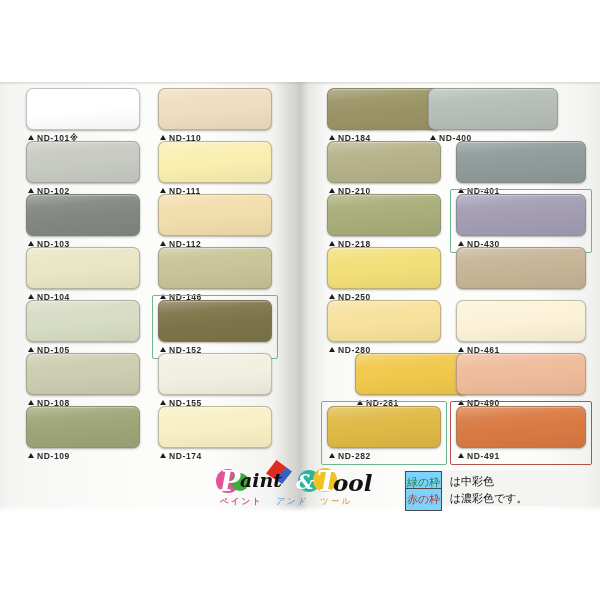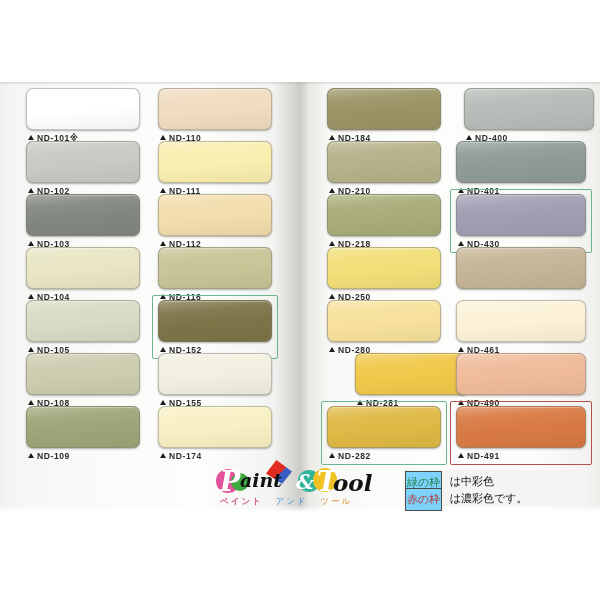--- a/index.html
+++ b/index.html
@@ -75,21 +75,21 @@
   .blob{position:absolute;border-radius:50%;}
   .ltr{
     position:absolute;font-family:"DejaVu Serif","Liberation Serif",serif;
     font-weight:bold;font-style:italic;color:#111;
   }
   #kana{
     position:absolute;left:6px;top:33px;width:158px;
     font-size:8.5px;letter-spacing:2px;white-space:nowrap;
     font-family:"DejaVu Sans",sans-serif;
   }
-  .k1{color:#d25a86;font-weight:bold;}.k2{color:#3f8fd4;}.k4{color:#d98b2b;}
+  .k1{color:#d25a86;font-weight:bold;}.k2{color:#3f8fd4;font-style:italic;}.k4{color:#d98b2b;}
 
   
   #legend{
     position:absolute;left:403px;top:470px;width:183px;height:36px;
     background:#f4f4f2;
     font-family:"DejaVu Sans",sans-serif;
   }
   .lgrow{position:absolute;left:2px;height:16px;white-space:nowrap;font-size:11px;color:#141414;}
   .lgbox{
     display:inline-block;padding:4px 1px;border:1px solid #4a4a4a;background:#7dd3fc;
@@ -166,21 +166,21 @@
       <div class="cell" style="left: 158px; top: 194px; width: 114px; height: 56px;">
         <div class="chip" style="width: 114px; height: 42px; background: rgb(242, 221, 172);">
           <div class="gloss"></div>
         </div>
         <div class="lbl" style="left: 2px; top: 45px;"><span class="tri"></span><span>ND-112</span></div>
       </div>
       <div class="cell" style="left: 158px; top: 247px; width: 114px; height: 56px;">
         <div class="chip" style="width: 114px; height: 42px; background: rgb(200, 196, 150);">
           <div class="gloss"></div>
         </div>
-        <div class="lbl" style="left: 2px; top: 45px;"><span class="tri"></span><span>ND-116</span></div>
+        <div class="lbl" style="left: 2px; top: 45px;"><span class="tri"></span><span>ND-146</span></div>
       </div>
       <div class="cell" style="left: 158px; top: 300px; width: 114px; height: 56px;">
         <div class="hl" style="left: -6px; top: -5px; width: 126px; height: 64px;"></div>
         <div class="chip" style="width: 114px; height: 42px; background: rgb(125, 116, 72);">
           <div class="gloss"></div>
         </div>
         <div class="lbl" style="left: 2px; top: 45px;"><span class="tri"></span><span>ND-152</span></div>
       </div>
       <div class="cell" style="left: 158px; top: 353px; width: 114px; height: 56px;">
         <div class="chip" style="width: 114px; height: 42px; background: rgb(241, 240, 224);">
@@ -230,21 +230,21 @@
         </div>
         <div class="lbl" style="left: 2px; top: 45px;"><span class="tri"></span><span>ND-281</span></div>
       </div>
       <div class="cell" style="left: 327px; top: 406px; width: 114px; height: 56px;">
         <div class="hl" style="left: -6px; top: -5px; width: 126px; height: 64px;"></div>
         <div class="chip" style="width: 114px; height: 42px; background: rgb(223, 185, 69);">
           <div class="gloss"></div>
         </div>
         <div class="lbl" style="left: 2px; top: 45px;"><span class="tri"></span><span>ND-282</span></div>
       </div>
-      <div class="cell" style="left: 464px; top: 88px; width: 130px; height: 56px;">
+      <div class="cell" style="left: 428px; top: 88px; width: 130px; height: 56px;">
         <div class="chip" style="width: 130px; height: 42px; background: rgb(182, 189, 184);">
           <div class="gloss"></div>
         </div>
         <div class="lbl" style="left: 2px; top: 45px;"><span class="tri"></span><span>ND-400</span></div>
       </div>
       <div class="cell" style="left: 456px; top: 141px; width: 130px; height: 56px;">
         <div class="chip" style="width: 130px; height: 42px; background: rgb(142, 155, 153);">
           <div class="gloss"></div>
         </div>
         <div class="lbl" style="left: 2px; top: 45px;"><span class="tri"></span><span>ND-401</span></div>

